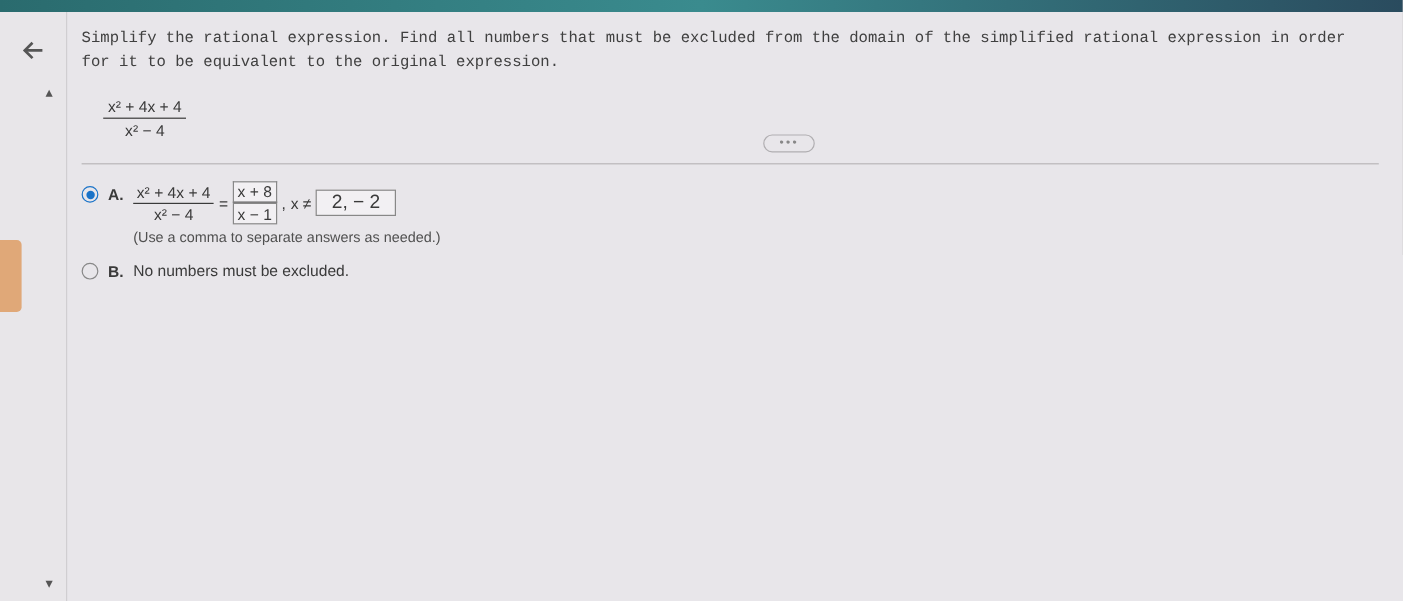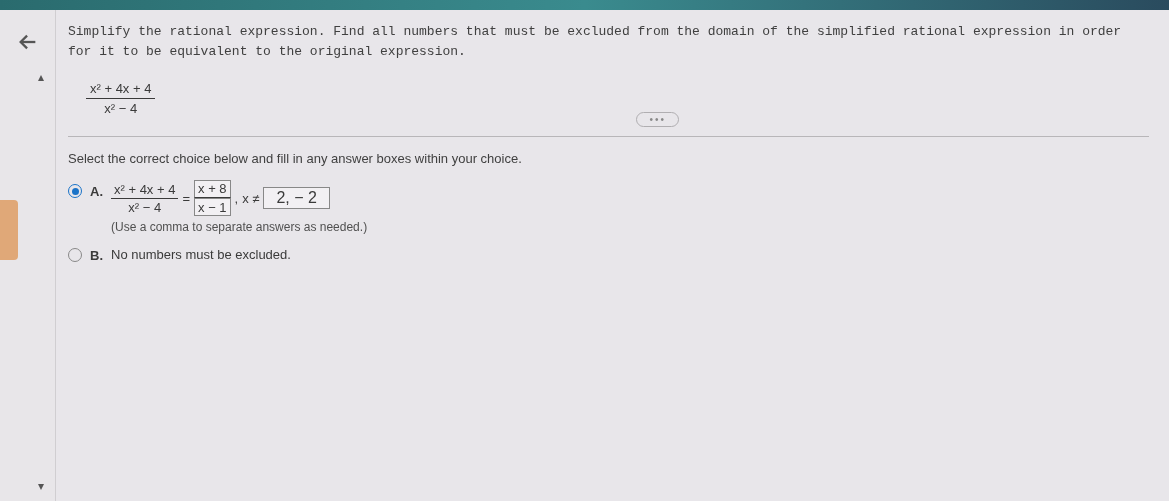--- a/index.html
+++ b/index.html
@@ -219,21 +219,20 @@
 
     <div class="fraction">
       <span class="numerator">x² + 4x + 4</span>
       <span class="denominator">x² − 4</span>
     </div>
 
     <div class="ellipsis-btn">•••</div>
 
     <hr class="divider-line">
 
-    <div class="prompt">Select the correct choice below and fill in any answer boxes within your choice.</div>
 
     <div class="choices">
 
       <div class="choice">
         <div class="radio selected"></div>
         <div class="choice-label">A.</div>
         <div class="choice-body">
           <div class="math-row">
             <span class="inline-frac">
               <span class="num">x² + 4x + 4</span>

